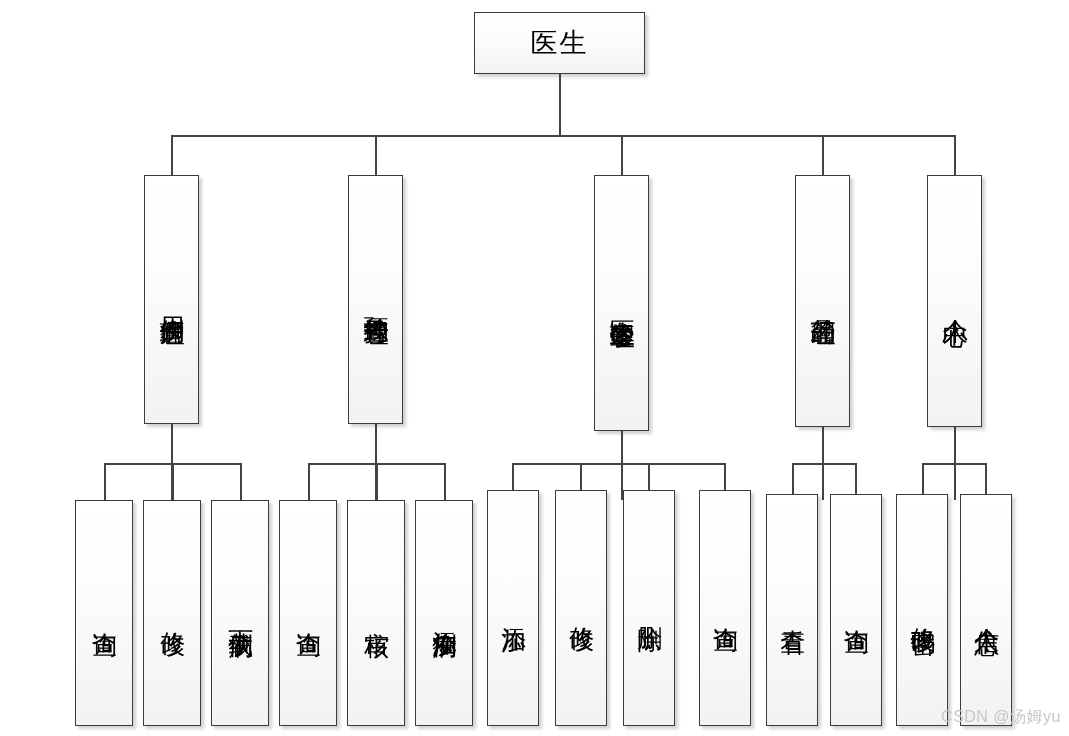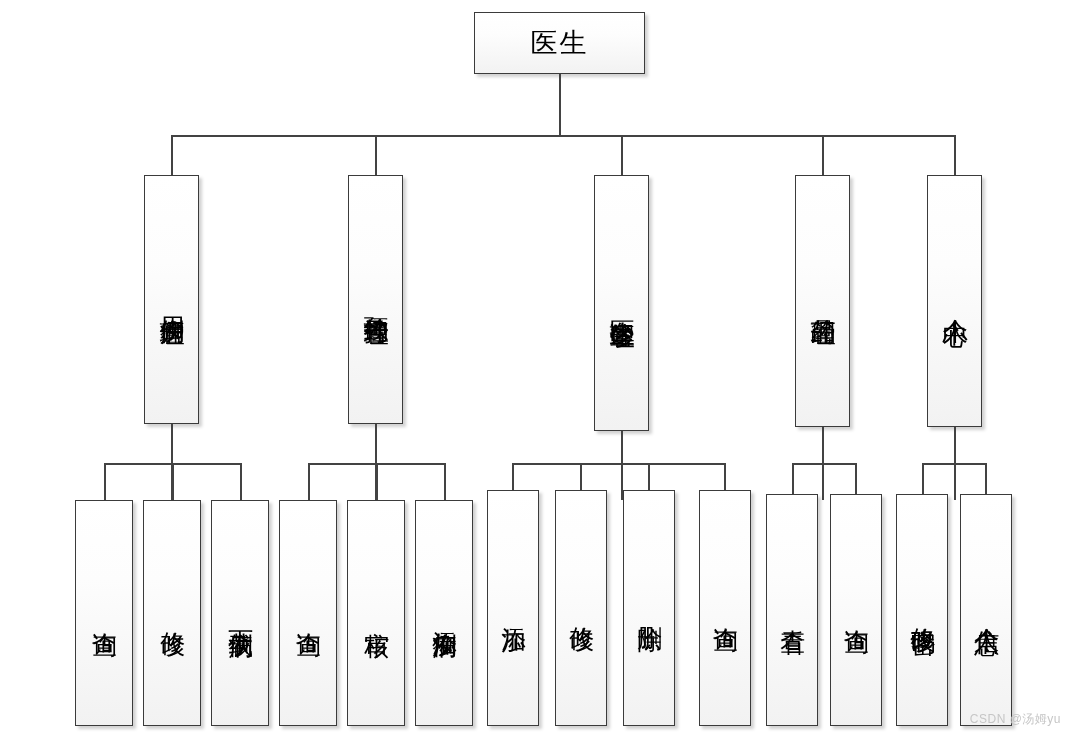--- a/index.html
+++ b/index.html
@@ -42,21 +42,21 @@
 
   
   .vline{position:absolute;width:2px;background:#434343;}
   .hline{position:absolute;height:2px;background:#434343;}
 
   
   .watermark{
     position:absolute;
     right:8px;bottom:8px;
     font-family:"Liberation Sans","DejaVu Sans",sans-serif;
-    font-size:12px;
+    font-size:16px;
     color:#c6c6c6;
     letter-spacing:0.5px;
     user-select:none;
     white-space:nowrap;
   }
 </style>
 </head>
 <body>
 
 <div id="canvas">

